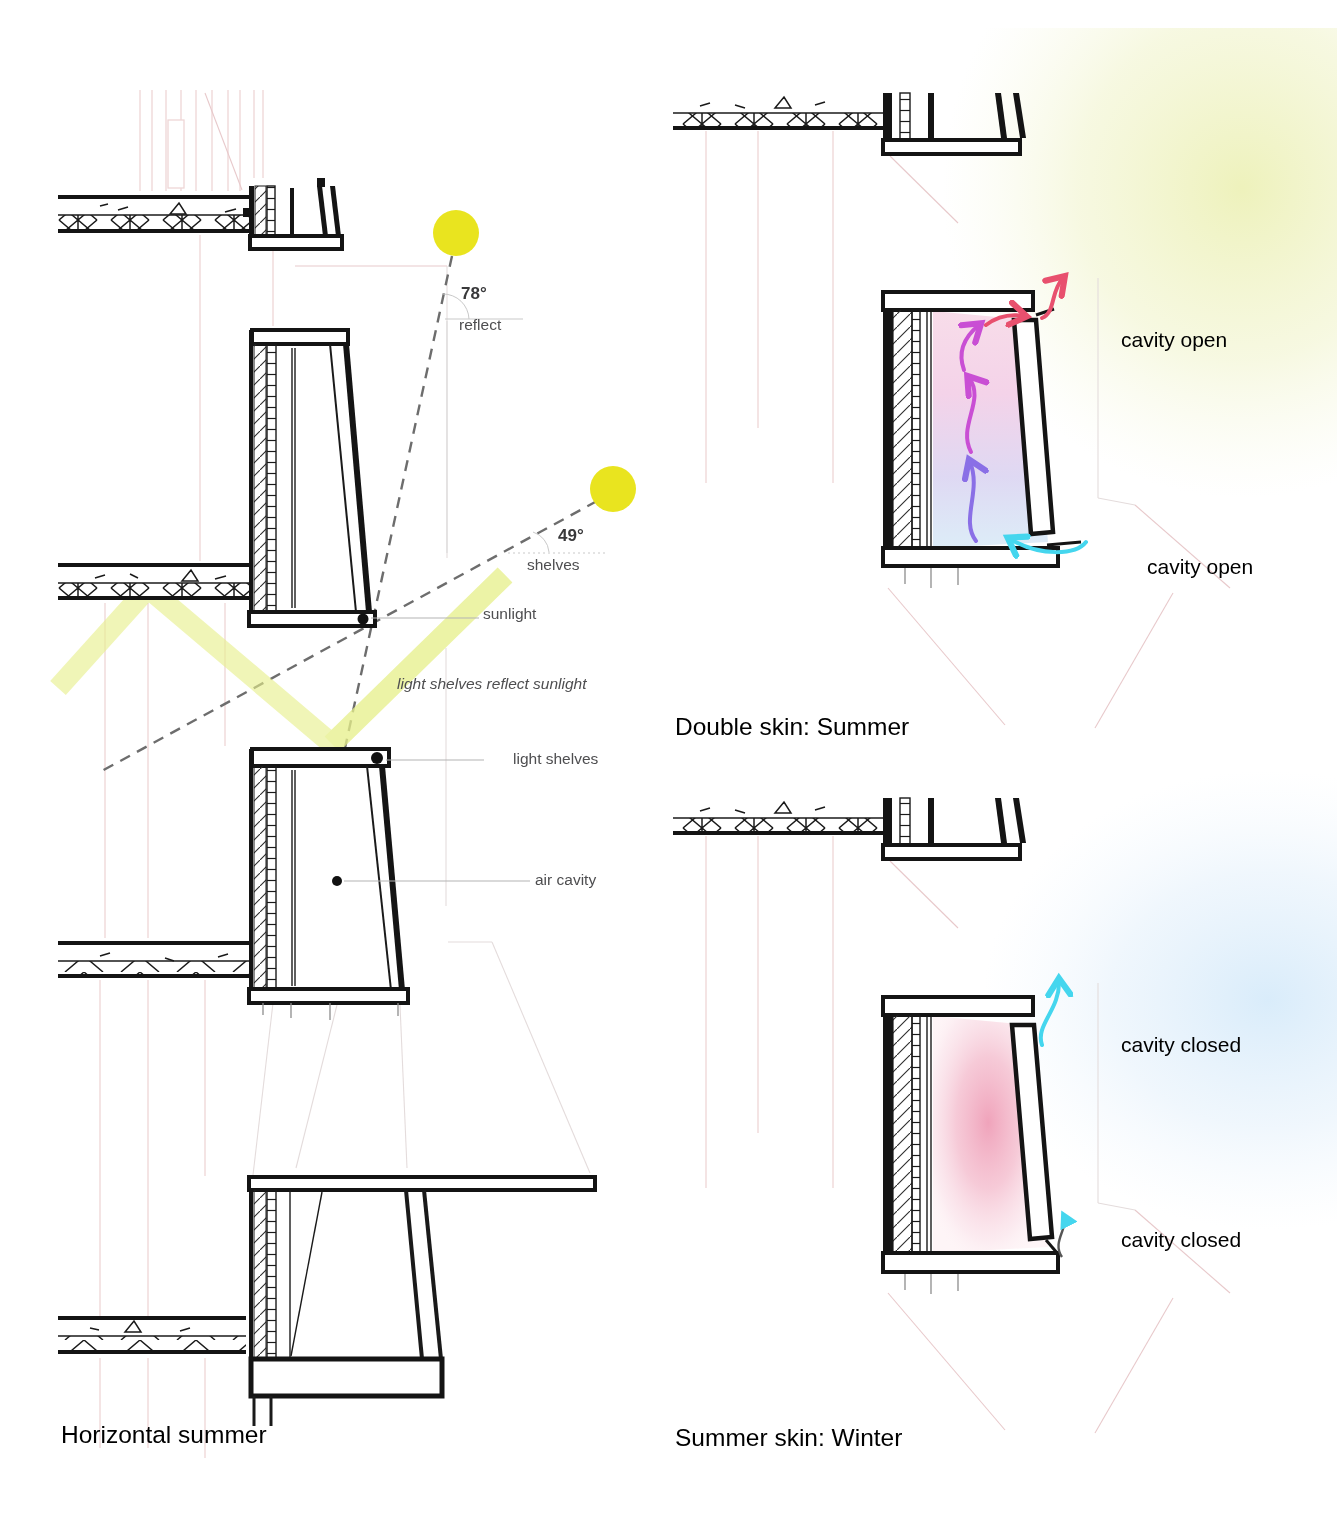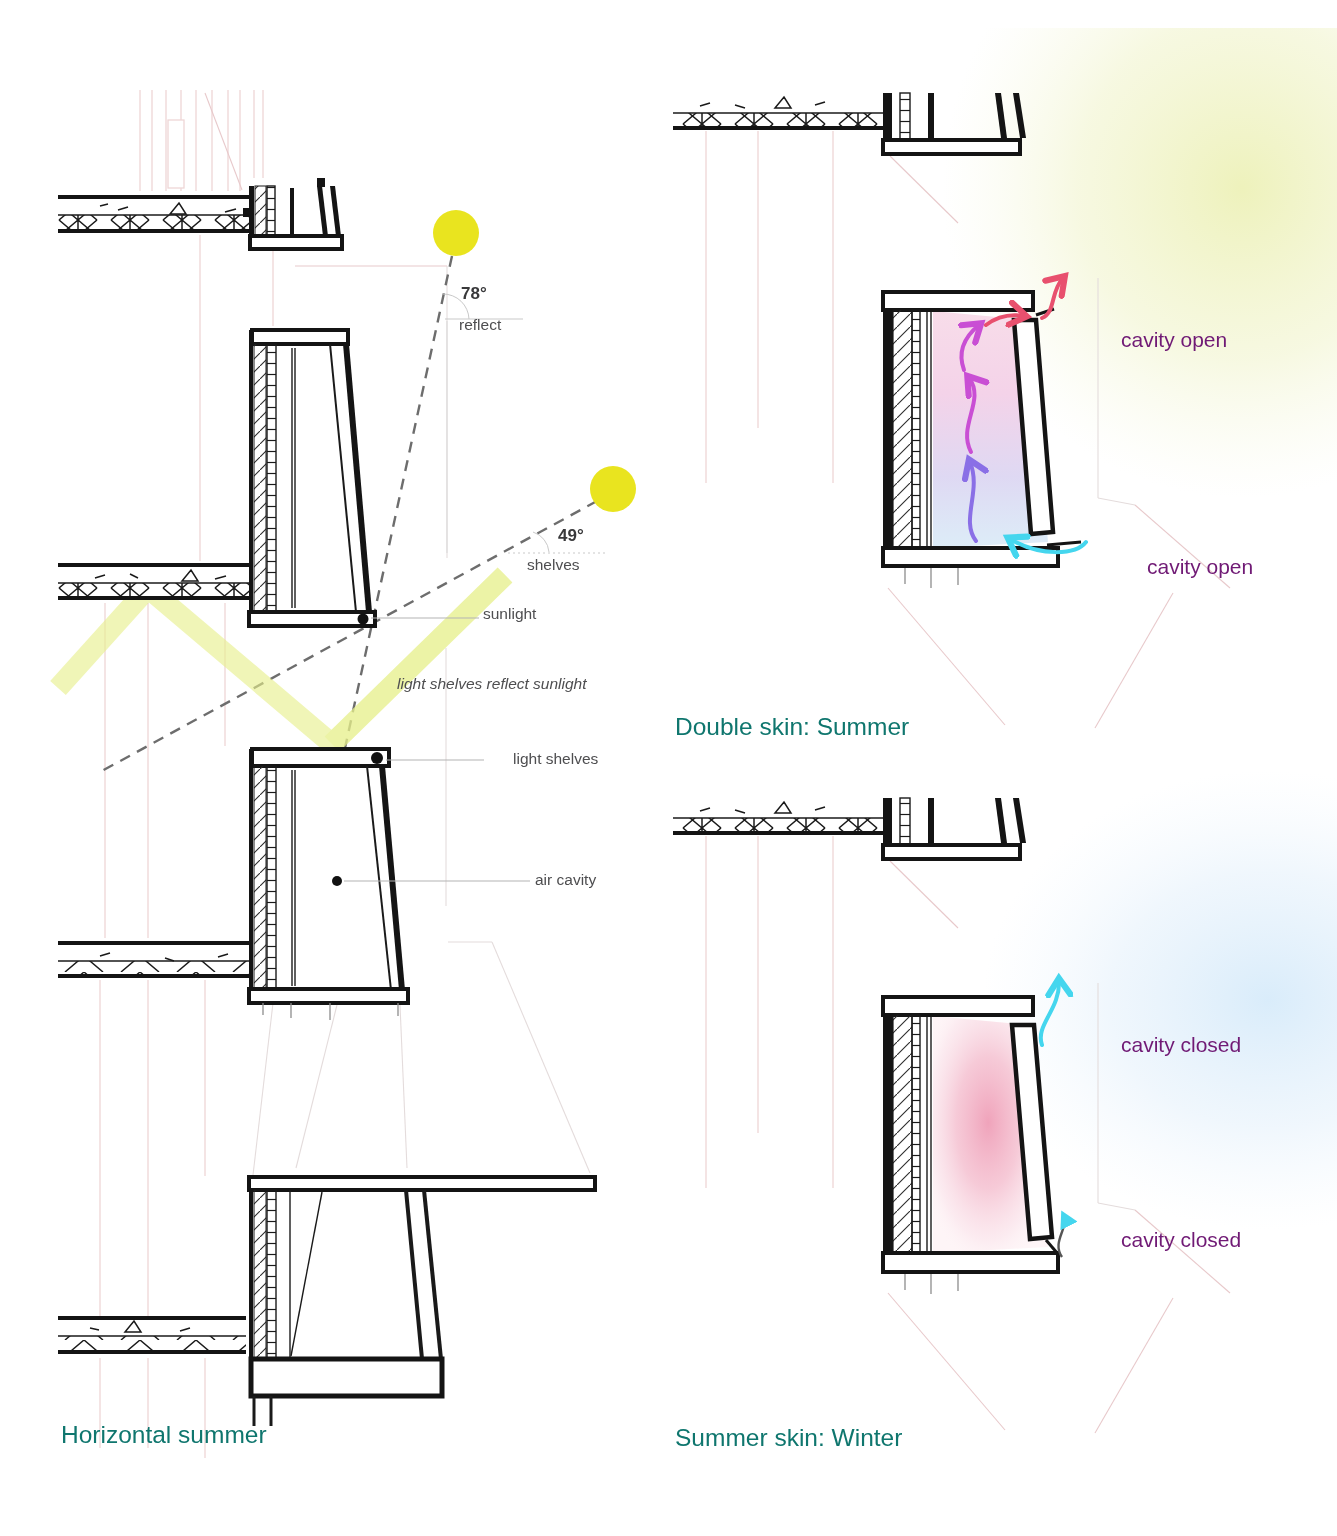--- a/index.html
+++ b/index.html
@@ -13,22 +13,22 @@
   }
   .canvas svg{position:absolute;left:0;top:0;}
   .lbl{
     position:absolute;
     white-space:nowrap;
     color:#4e4e50;
     font-size:15.5px;
     line-height:1.1;
   }
   .lbl.angle{font-weight:bold;font-size:17px;color:#39393b;}
-  .lbl.title{font-size:24.5px;color:#0f766e;}
-  .lbl.cavity{font-size:21px;color:#701a75;}
+  .lbl.title{font-size:24.5px;color:#000000;}
+  .lbl.cavity{font-size:21px;color:#000000;}
   .bottom-smudge{
     position:absolute;left:110px;top:1527px;width:1030px;height:7px;
     background:linear-gradient(90deg, rgba(232,230,228,0) 0%, rgba(225,222,219,.85) 12%, rgba(228,226,223,.8) 85%, rgba(232,230,228,0) 100%);
   }
 </style>
 </head>
 <body>
 
 <div class="canvas">
 

